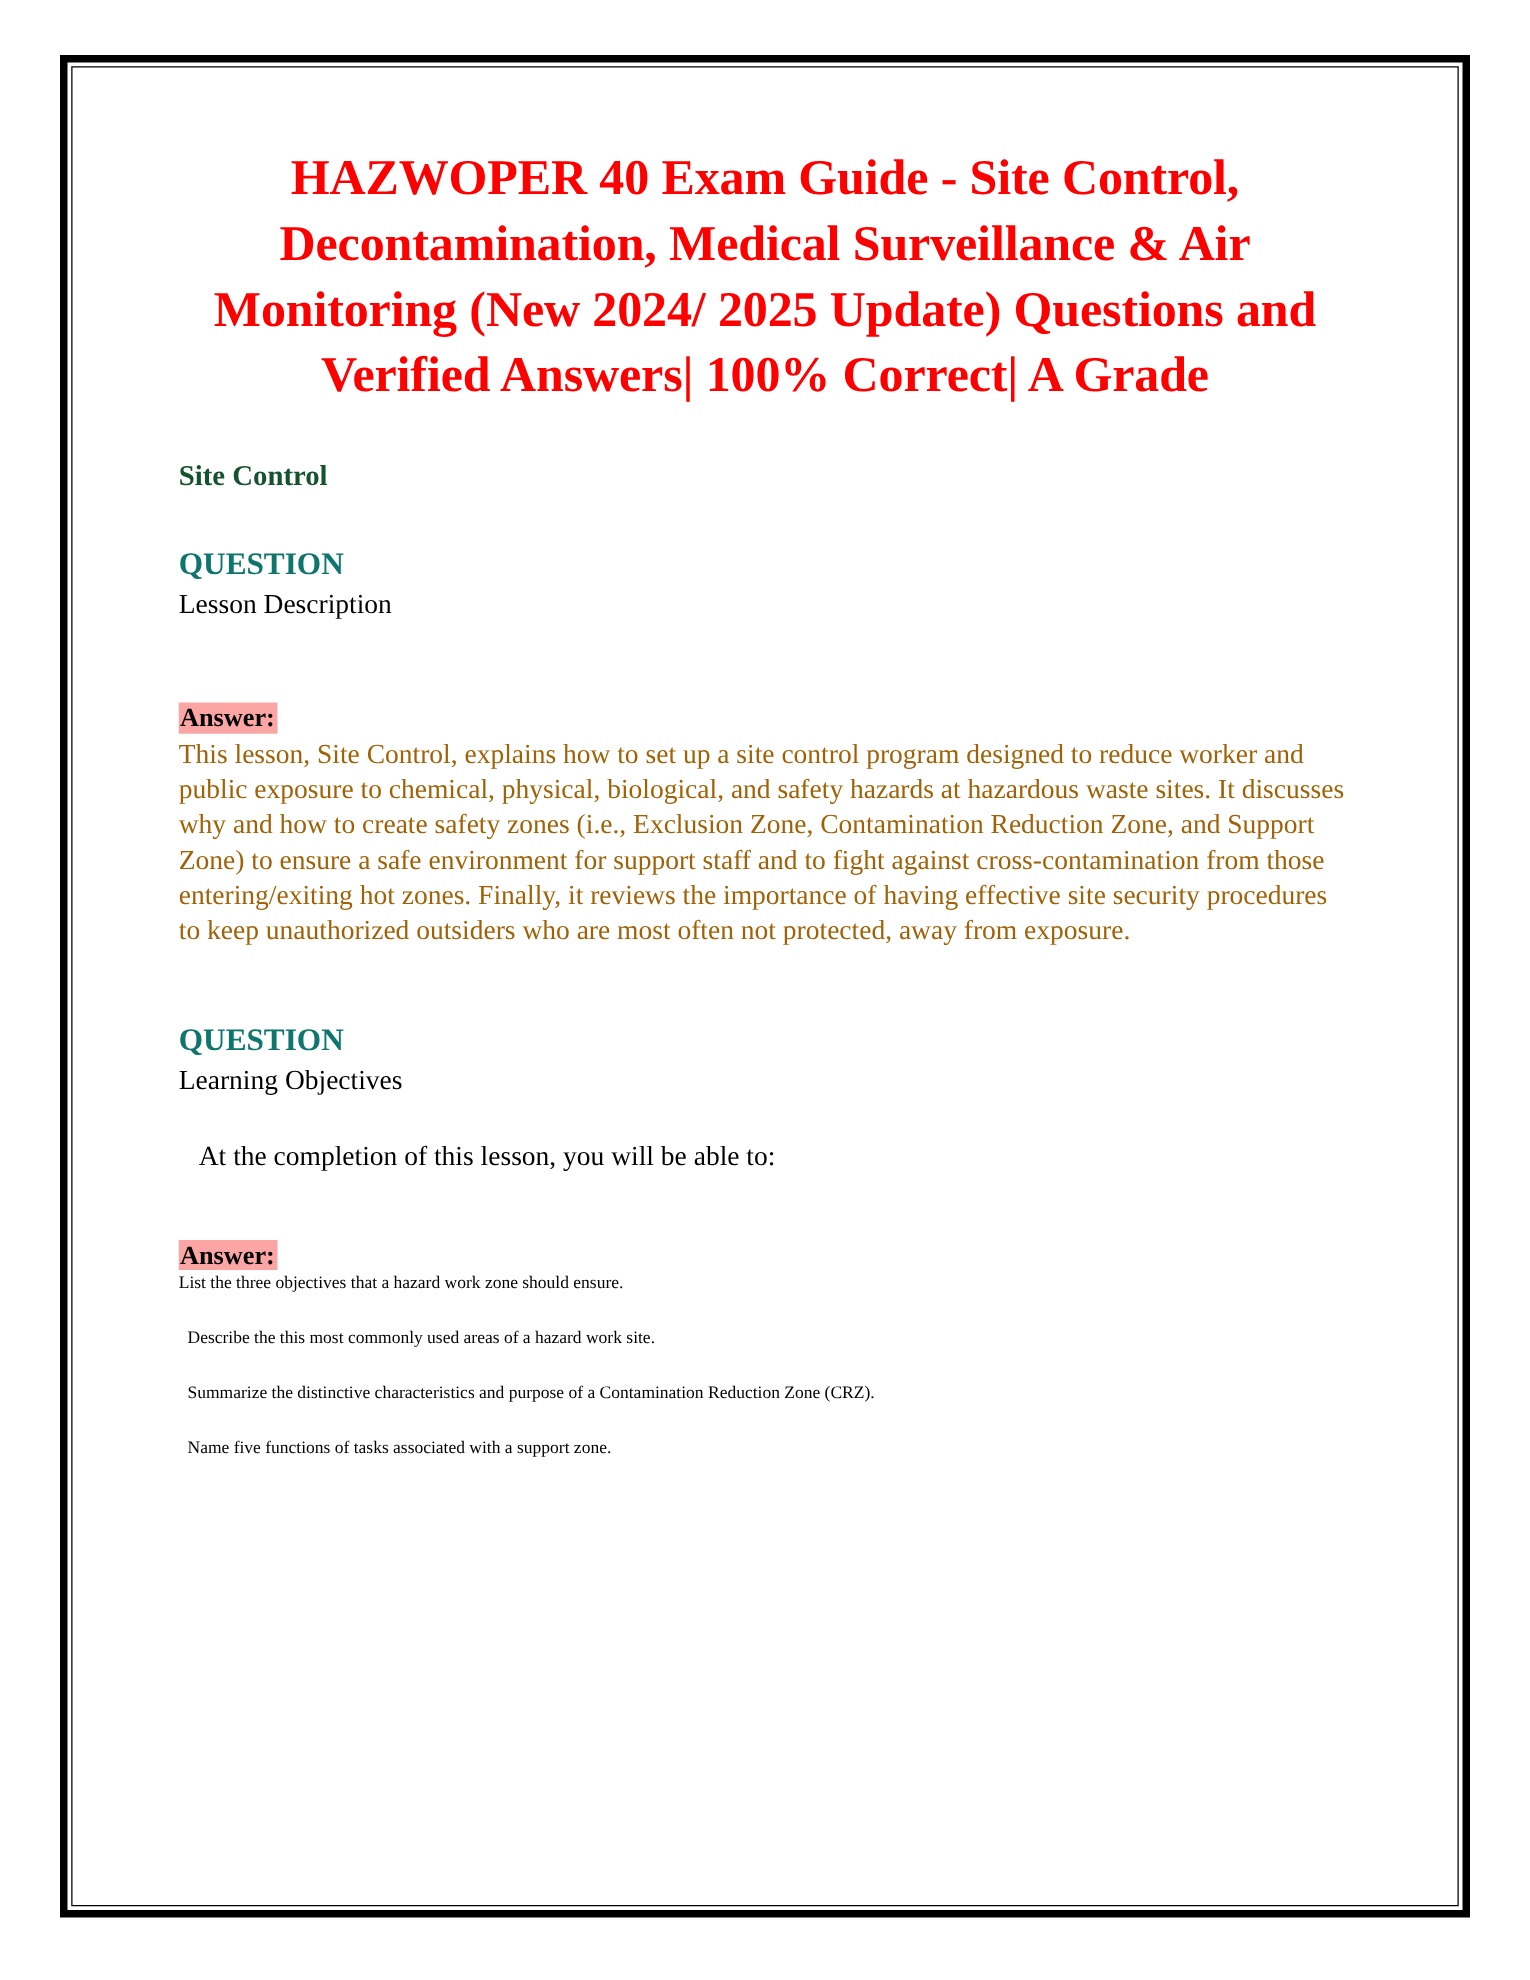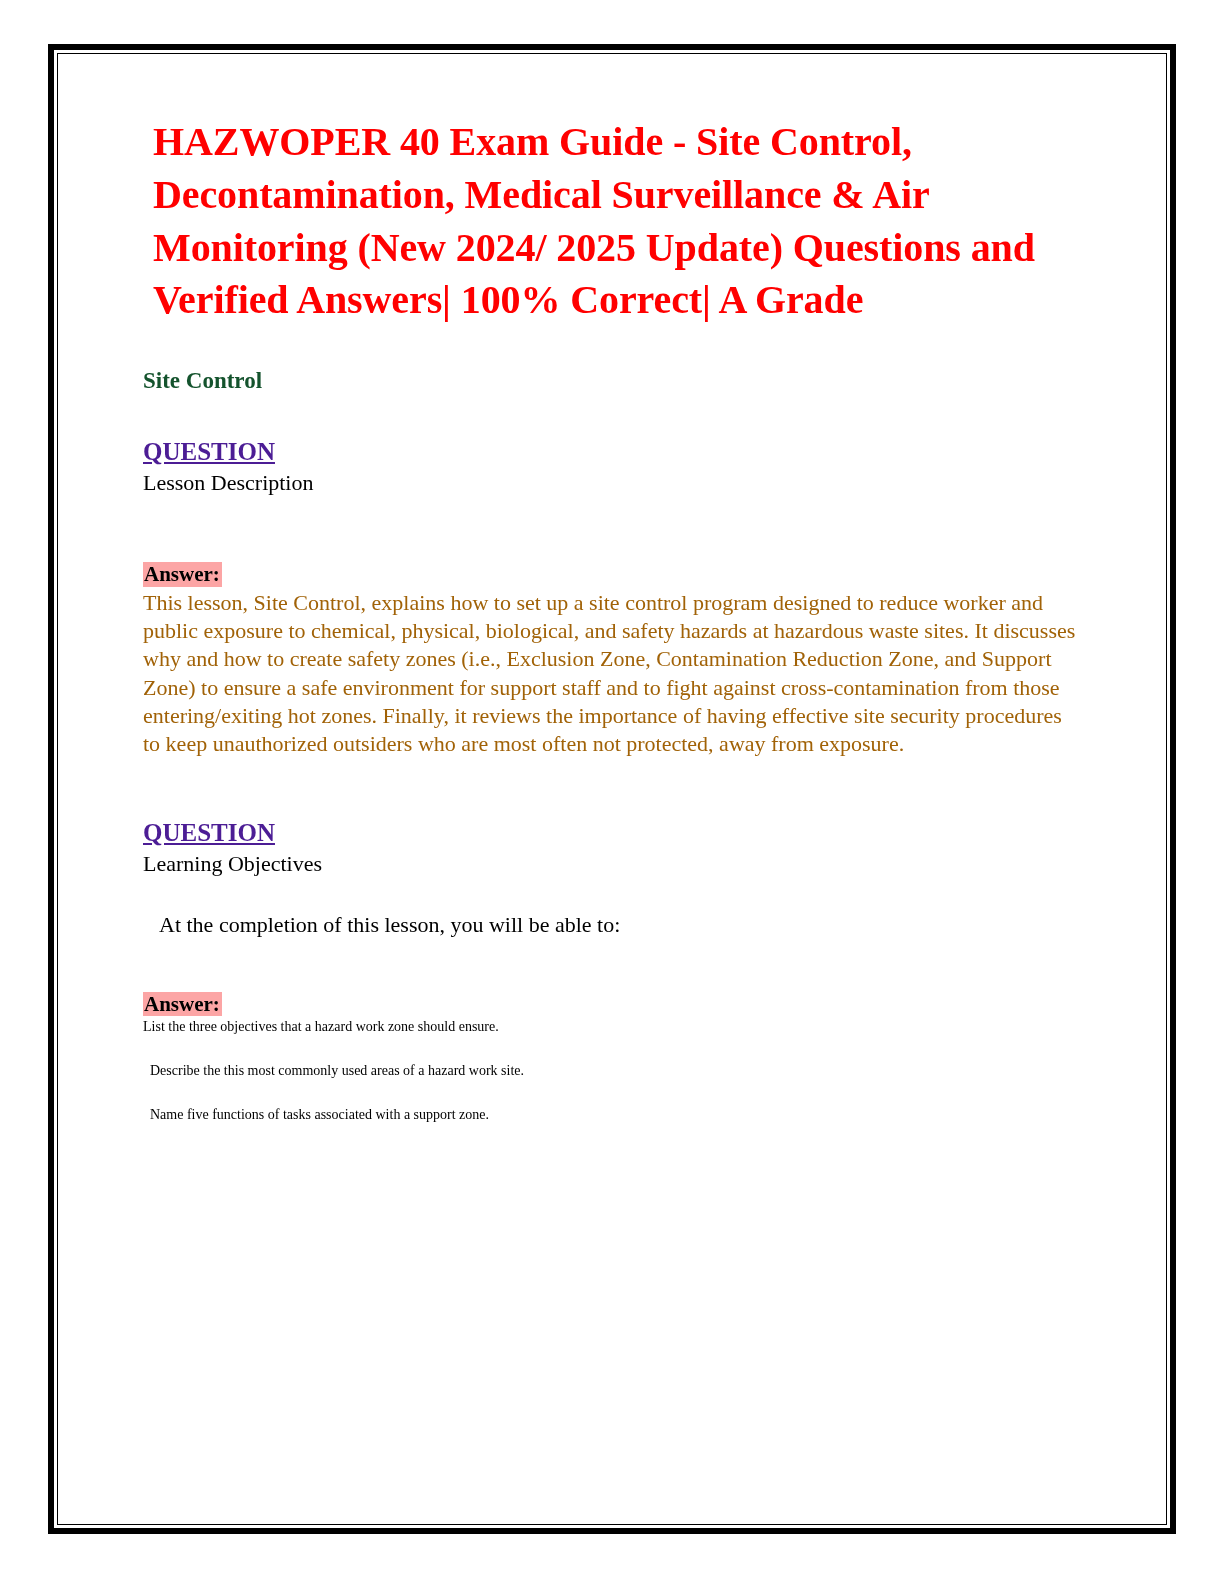--- a/index.html
+++ b/index.html
@@ -43,40 +43,39 @@
     top: 62px;
     width: 938px;
   }
 
   
   .doc-title {
     color: #FF0000;
     font-weight: bold;
     font-size: 40px;
     line-height: 1.32;
-    text-align: left;
+    text-align: center;
     margin: 0 0 0 0;
     padding: 0 10px;
     letter-spacing: -0.1px;
   }
 
   
   .h-section {
     font-weight: bold;
     font-size: 23px;
     line-height: 1.2;
     color: #14532d;
     margin: 40px 0 0 0;
   }
   .h-question {
     font-weight: bold;
     font-size: 25px;
     line-height: 1.2;
-    color: #4c1d95;
-    text-decoration: underline;
+    color: #0f766e;
     text-underline-offset: 2px;
     margin: 42px 0 0 0;
     display: inline-block;
   }
   .q-block {
     margin: 0;
   }
   .q-sub {
     font-size: 22px;
     line-height: 1.25;
@@ -183,20 +182,21 @@
 
         <p class="para para-spaced">At the completion of this lesson, you will be able to:</p>
 
         <div class="answer-block tight">
           <div>
             <span class="answer-label">Answer:</span>
           </div>
           <ul class="obj-list">
             <li class="first">List the three objectives that a hazard work zone should ensure.</li>
             <li class="indented"> Describe the this most commonly used areas of a hazard work site.</li>
+            <li class="indented"> Summarize the distinctive characteristics and purpose of a Contamination Reduction Zone (CRZ).</li>
             <li class="indented"> Name five functions of tasks associated with a support zone.</li>
           </ul>
         </div>
       </div>
 
     </div>
   </div>
 </div>
 
 </body></html>

